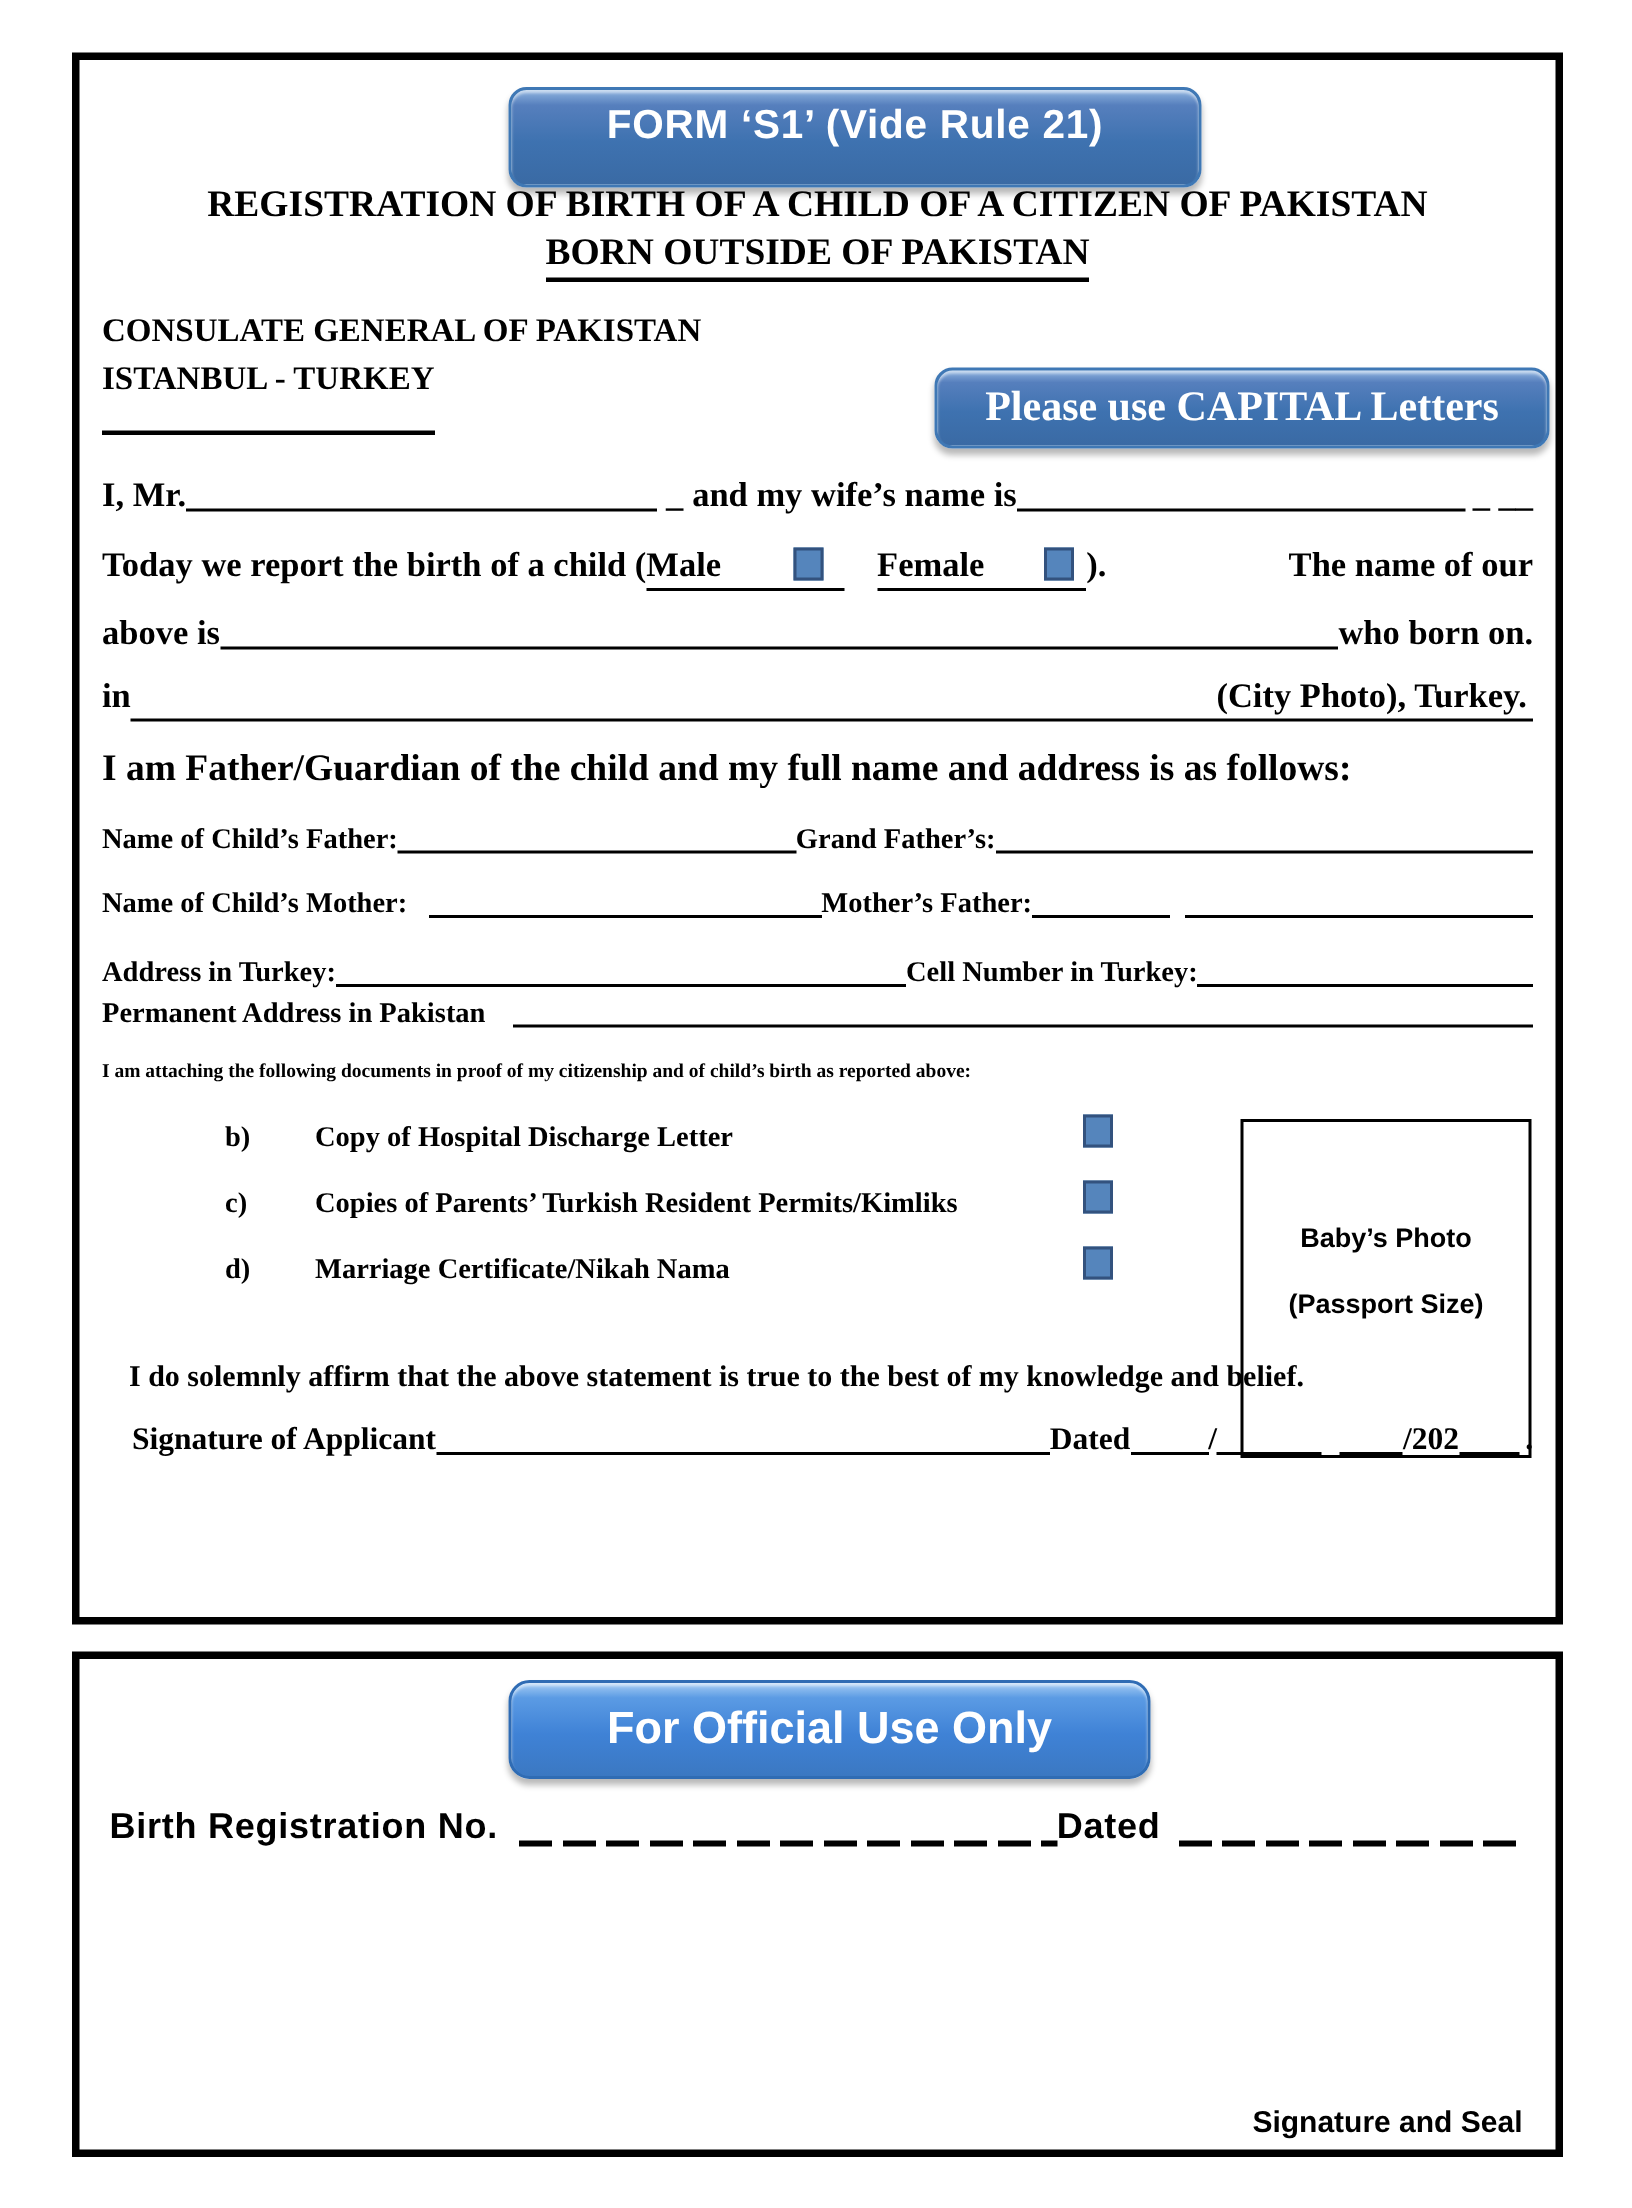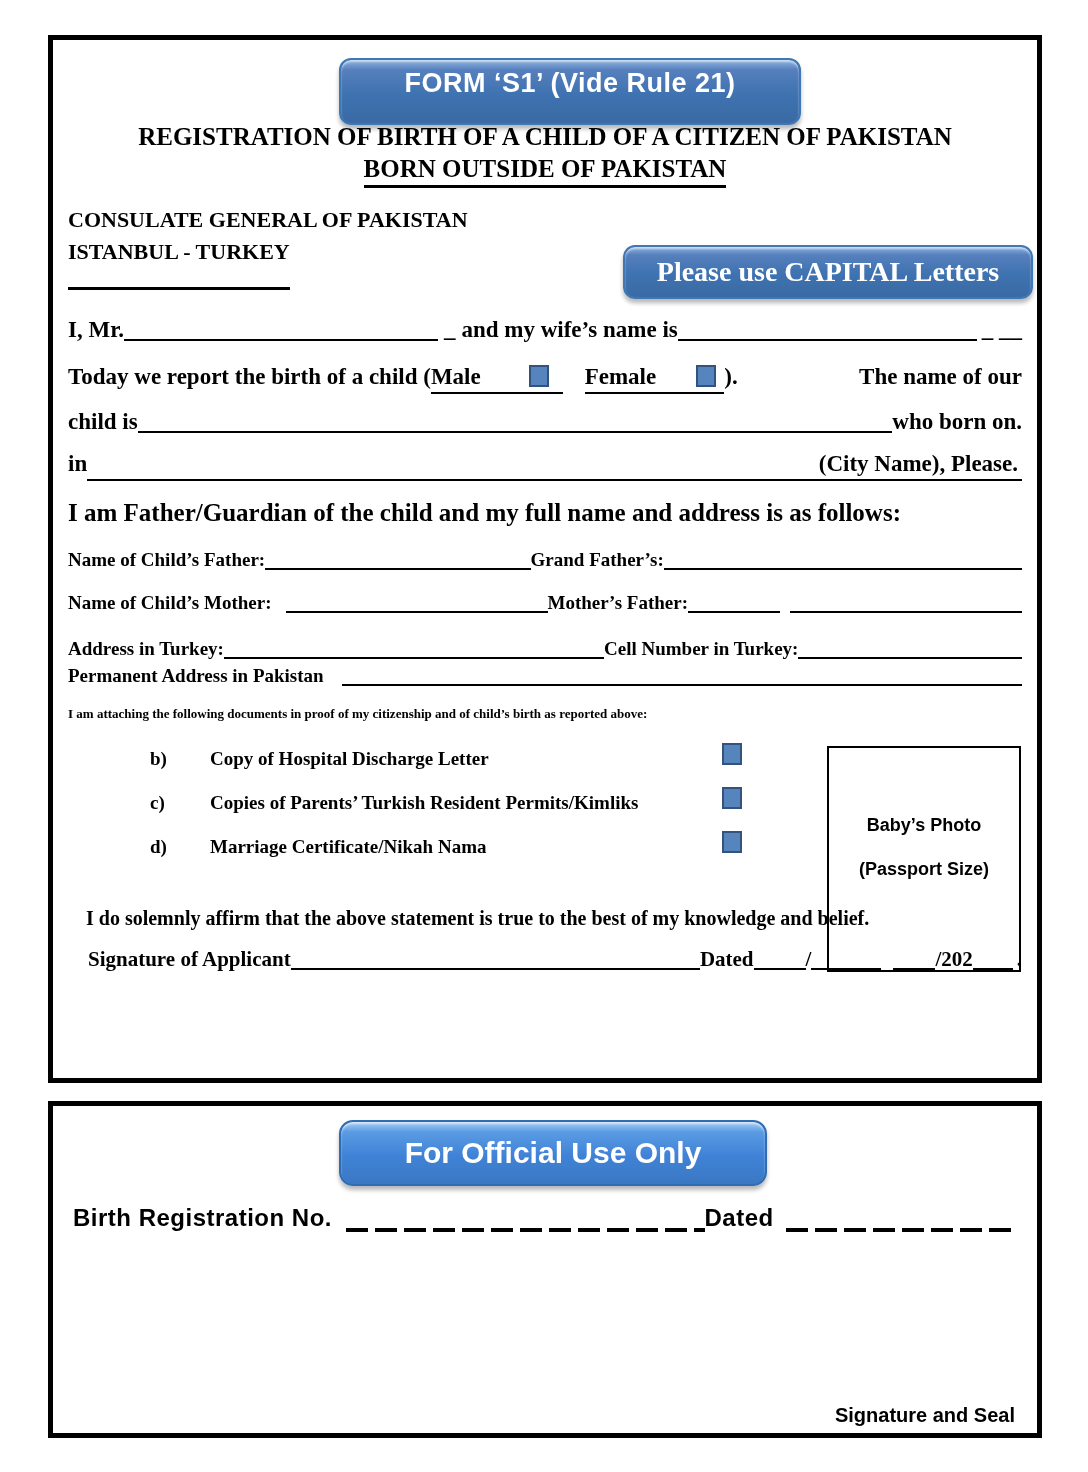--- a/index.html
+++ b/index.html
@@ -124,31 +124,31 @@
         <span class="sp" style="width:40px"></span>
         <span class="cb"></span>
         <span class="sp" style="width:8px"></span>
       </span>
       <span>).</span>
       <span class="sp" style="flex:1"></span>
       <span>The name of our</span>
   </div>
 
   <div class="line" id="line3">
-    <span>child is</span>
+    <span>above is</span>
       <span class="bl" style="flex:1.6"></span>
       <span>who born on</span>
       <span>.</span>
   </div>
 
   <div class="line" id="line4">
     <span>in</span>
       <span class="ul" style="flex:1">
         <span class="sp" style="flex:1"></span>
-        <span>(City Name), Please.</span>
+        <span>(City Photo), Turkey.</span>
         <span class="sp" style="width:4px"></span>
       </span>
   </div>
 
   <div id="guardian-heading">I am Father/Guardian of the child and my full name and address is as follows:</div>
 
   <div class="frow" id="frow1">
     <span>Name of Child’s Father:</span>
       <span class="bl" style="flex:1"></span>
       <span>Grand Father’s:</span>

